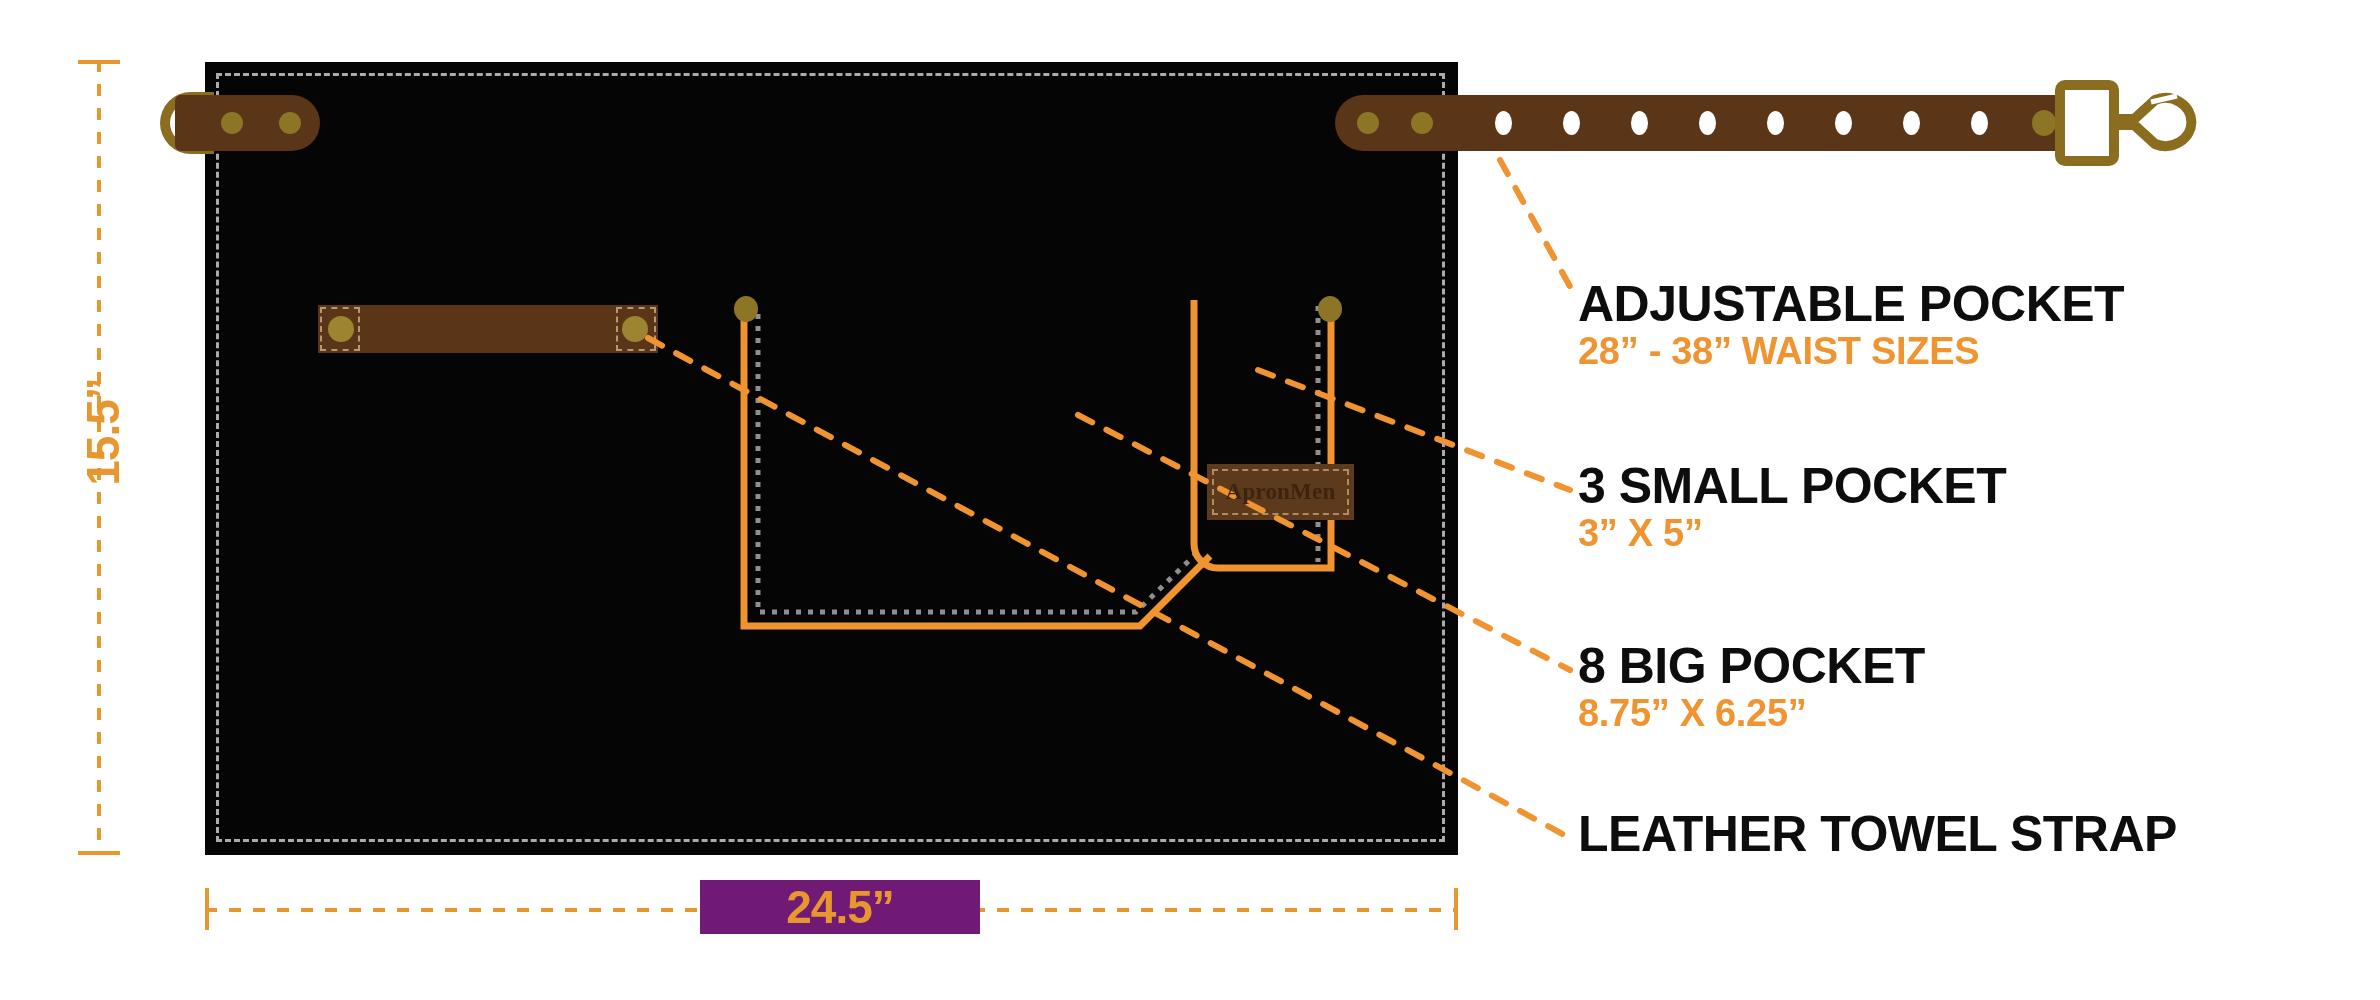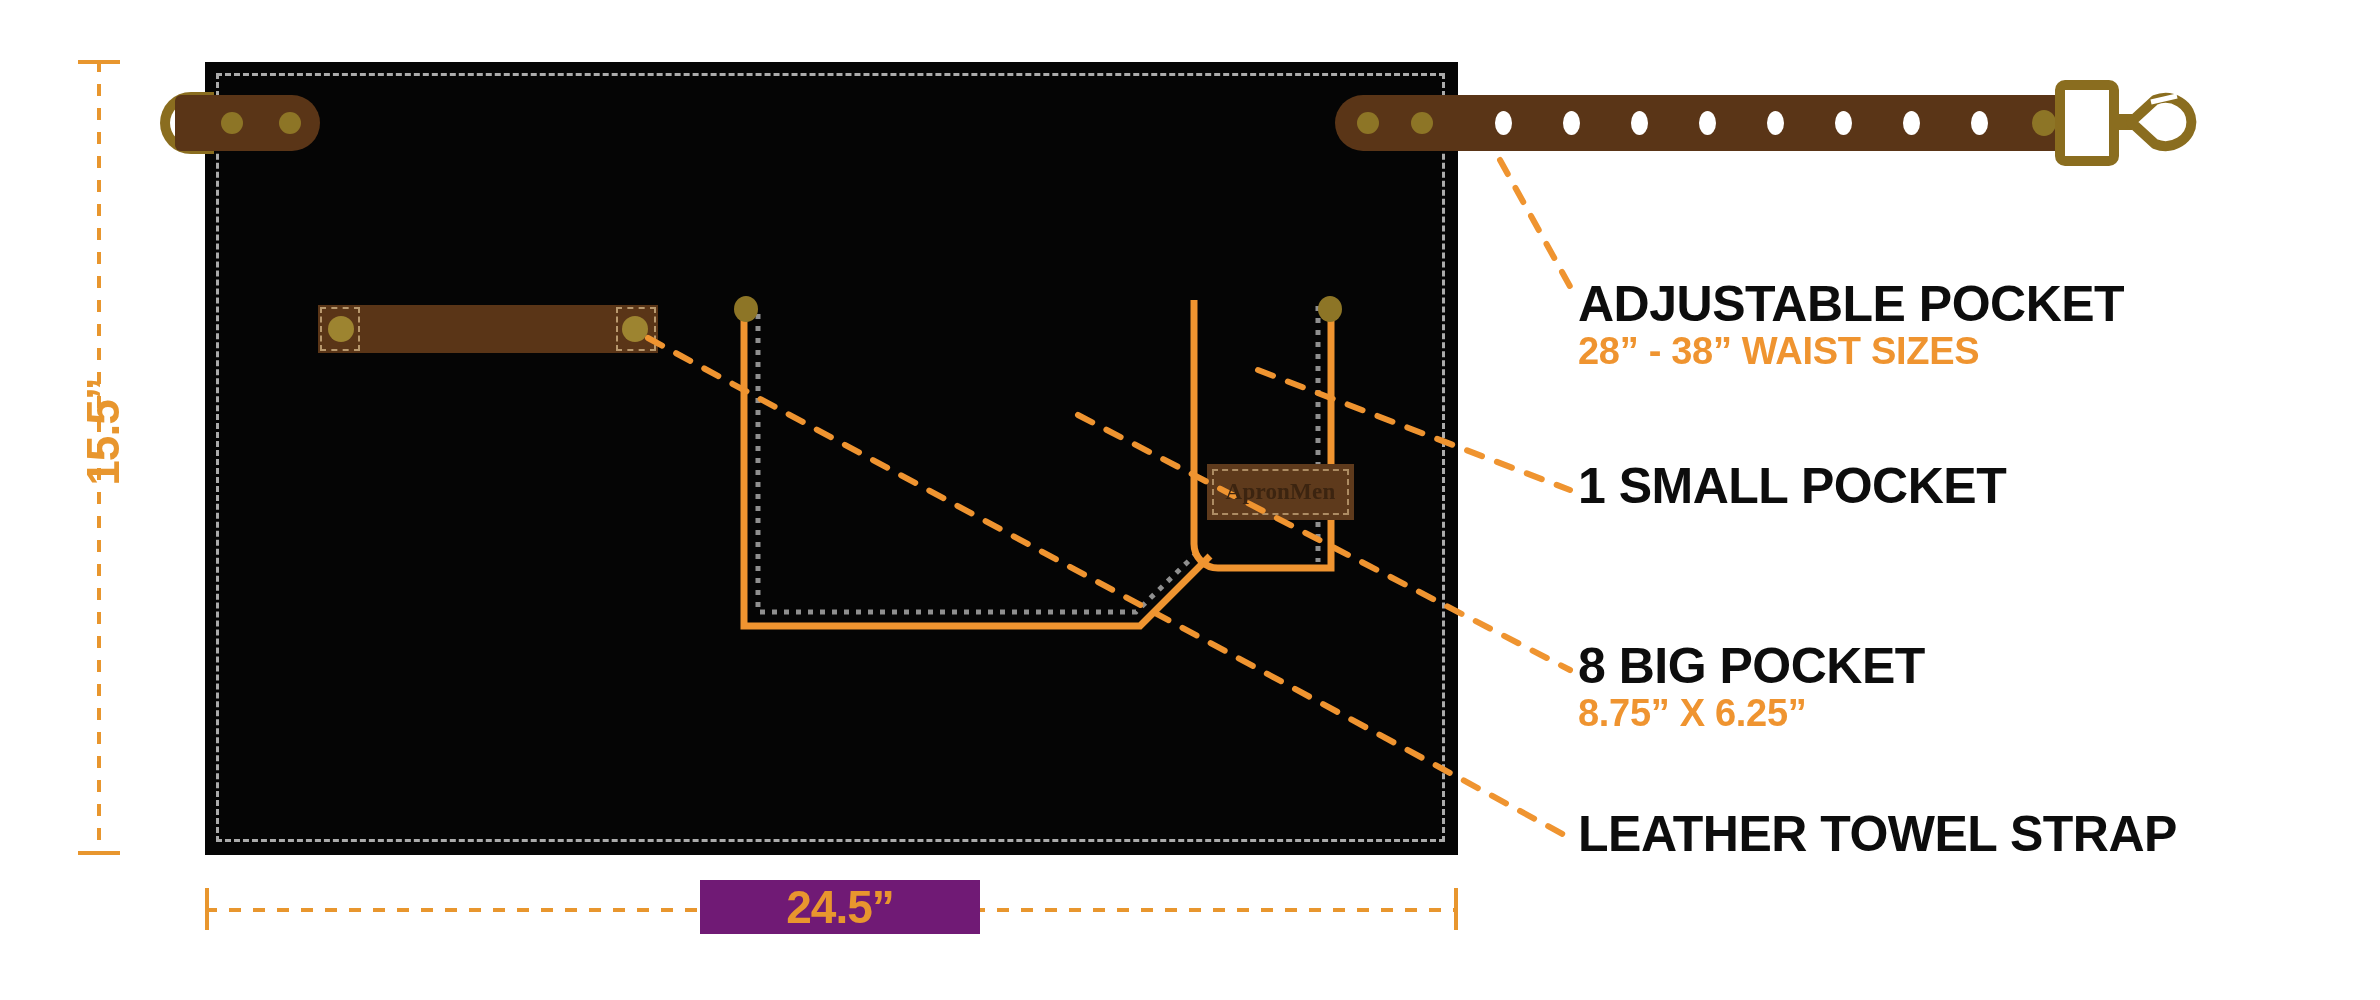--- a/index.html
+++ b/index.html
@@ -242,21 +242,22 @@
 
       <path d="M648 338 L1570 838"></path>
     </g>
   </svg>
 
   <div class="callout c1">
     <div class="title">ADJUSTABLE POCKET</div>
     <div class="sub">28” - 38” WAIST SIZES</div>
   </div>
   <div class="callout c2">
-    <div class="title">1 SMALL POCKET</div>
+    <div class="title">3 SMALL POCKET</div>
+    <div class="sub">3” X 5”</div>
   </div>
   <div class="callout c3">
     <div class="title">8 BIG POCKET</div>
     <div class="sub">8.75” X 6.25”</div>
   </div>
   <div class="callout c4">
     <div class="title">LEATHER TOWEL STRAP</div>
   </div>
 
 </div>

